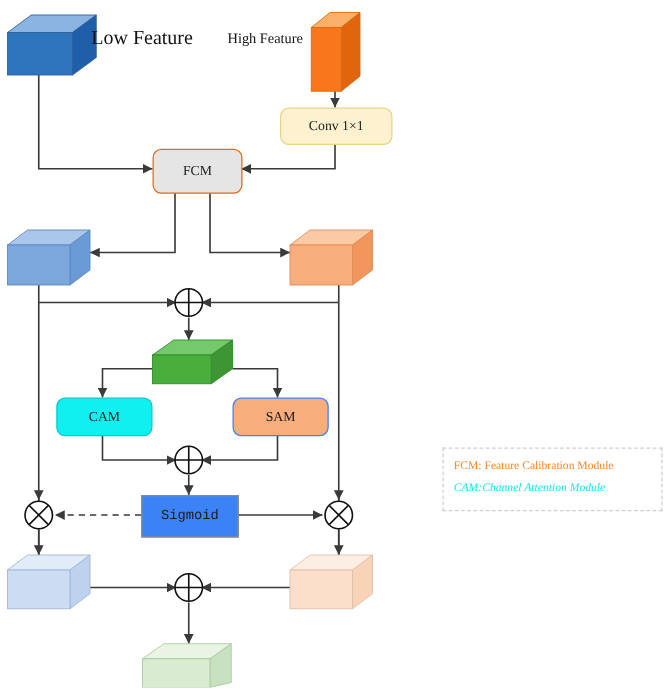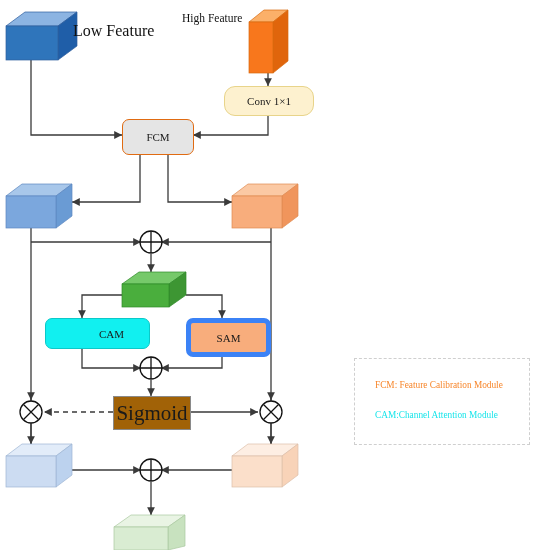--- a/index.html
+++ b/index.html
@@ -5,26 +5,26 @@
   html,body{margin:0;padding:0;background:#ffffff;}
   body{width:537px;height:550px;position:relative;overflow:hidden;
        font-family:"Liberation Serif",serif;}
   #canvas{position:absolute;left:0;top:0;width:537px;height:550px;}
   .lbl{position:absolute;font-family:"Liberation Serif",serif;color:#111;white-space:nowrap;}
   .box{position:absolute;display:flex;align-items:center;justify-content:center;
        border-radius:7px;font-size:11px;color:#1a1a1a;font-family:"Liberation Serif",serif;}
   .box.conv{background:#fdf1cf;border:1px solid #e8d48a;}
   .box.fcm{background:#e5e5e5;border:1px solid #e06b12;color:#1a1a1a;}
   .box.cam{background:#11f0f0;border:1px solid #0bc9c9;}
-  .box.sam{background:#f8ad7c;border:5px solid #3b82f6;}
-  .box.sigmoid{background:#a16207;border:1px solid #8a8a8a;border-radius:0;font-size:21px;}
+  .box.sam{background:#f8ad7c;border:1px solid #3b82f6;}
+  .box.sigmoid{background:#3b82f6;border:1px solid #8a8a8a;border-radius:0;font-size:11px;font-family:Liberation Mono, monospace;}
   .legend{position:absolute;border:1px dashed #cfcfcf;background:#fff;
           padding:6px 8px;box-sizing:border-box;}
   .legend div{font-size:9.3px;font-family:"Liberation Serif",serif;
-              line-height:1.0;margin:12px;padding:4px 0 5px 0;white-space:nowrap;}
+              line-height:1.0;margin:0;padding:4px 0 5px 0;white-space:nowrap;}
 </style>
 </head>
 <body>
 
 <svg id="canvas" viewBox="0 0 537 550">
   <defs>
     <marker id="ar" markerWidth="7" markerHeight="7" refX="6" refY="3" orient="auto">
       <path d="M0,0 L6,3 L0,6 z" fill="#3a3a3a"></path>
     </marker>
     <linearGradient id="gBlueTop" x1="0" y1="0" x2="1" y2="0">
@@ -157,28 +157,28 @@
 
     <g>
       <circle cx="271" cy="412" r="11"></circle>
       <path d="M263.5,404.5 L278.5,419.5 M278.5,404.5 L263.5,419.5"></path>
     </g>
   </g>
 </svg>
 
 <div class="lbl" style="left:73px;top:22px;font-size:16px;">Low Feature</div>
 
-<div class="lbl" style="left:182px;top:12px;font-size:11.5px;">High Feature</div>
+<div class="lbl" style="left:182px;top:25px;font-size:11.5px;">High Feature</div>
 
-<div class="box conv" style="left:224px;top:86px;width:88px;height:28px;border-radius:11px;">Conv 1×1</div>
+<div class="box conv" style="left:224px;top:86px;width:88px;height:28px;">Conv 1×1</div>
 
 <div class="box fcm" style="left:122px;top:119px;width:70px;height:34px;">FCM</div>
 
-<div class="box cam" style="left:45px;top:318px;width:75px;height:29px;padding-left:28px;">CAM</div>
+<div class="box cam" style="left:45px;top:318px;width:75px;height:29px;">CAM</div>
 
 <div class="box sam" style="left:186px;top:318px;width:75px;height:29px;">SAM</div>
 
 <div class="box sigmoid" style="left:113px;top:396px;width:76px;height:32px;">Sigmoid</div>
 
 <div class="legend" style="left:354px;top:358px;width:176px;">
   <div style="color:#f7862b;">FCM: Feature Calibration Module</div>
-  <div style="color:#18e5ea;">CAM:Channel Attention Module</div>
+  <div style="color:#18e5ea;font-style:italic;">CAM:Channel Attention Module</div>
 </div>
 
 </body></html>

